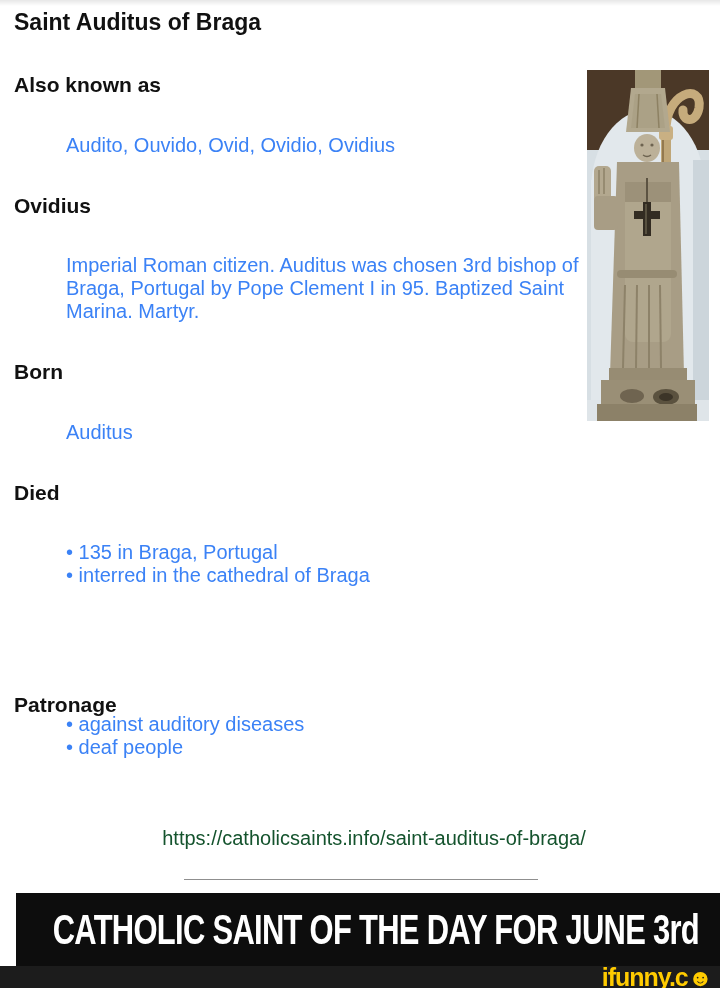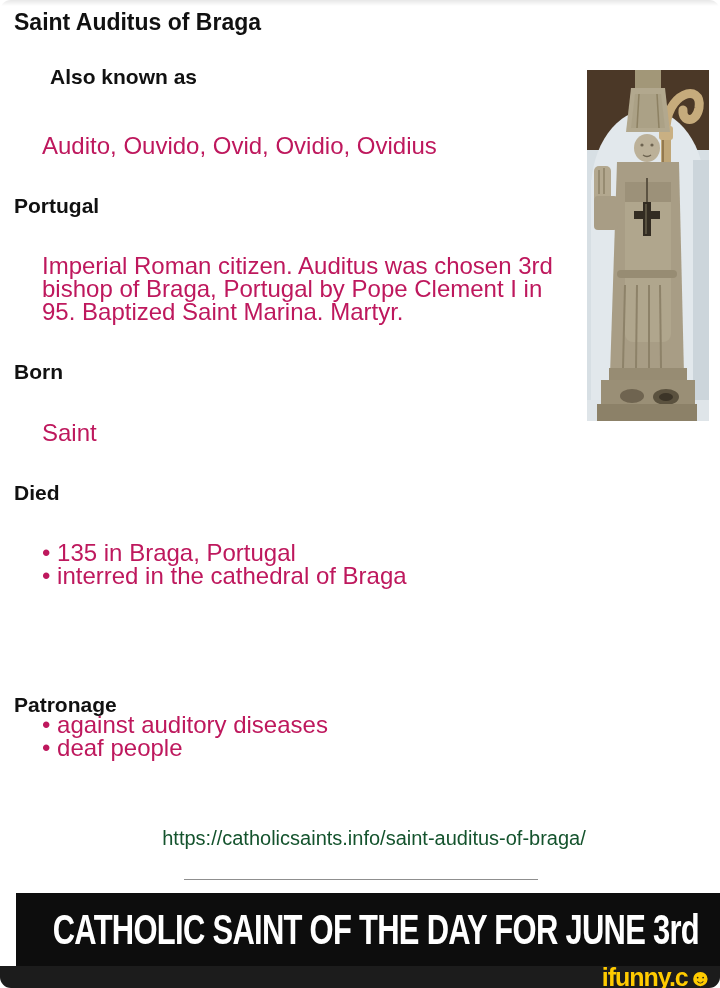--- a/index.html
+++ b/index.html
@@ -1,26 +1,26 @@
 <!DOCTYPE html>
 <html><head>
 <meta charset="utf-8">
 <style>
   html,body{margin:0;padding:0;background:#ffffff;}
   .page{
     position:relative;width:720px;height:988px;background:#ffffff;
     font-family:"Liberation Sans","DejaVu Sans",sans-serif;
-    color:#1d1d1d;overflow:hidden;border-radius:11px;
+    color:#1d1d1d;overflow:hidden;
   }
   .abs{position:absolute;}
   .top-strip{left:0;top:0;width:720px;height:6px;
     background:linear-gradient(#e7e7e7,#ffffff);}
   .page-title{left:14px;top:9px;font-size:23px;font-weight:bold;color:#111;}
   .sec-heading{left:14px;font-size:21px;font-weight:bold;color:#111;}
-  .body-text{font-size:24px;color:#be185d;line-height:23px;}
+  .body-text{font-size:20px;color:#3b82f6;line-height:23px;margin-left:24px;}
   .indent{left:42px;}
   .para{width:528px;}
   .list{display:block;}
   .list div{line-height:23px;}
   .wide-list{width:668px;}
   .site-link{
     left:28px;width:692px;text-align:center;top:827px;
     font-size:20px;color:#14532d;text-decoration:none;cursor:pointer;
   }
   .divider{left:184px;top:879px;width:354px;height:1px;background:#8f8f8f;}
@@ -45,28 +45,28 @@
 </style>
 </head>
 <body>
 
 <div class="page">
 
   <div class="abs top-strip"></div>
 
   <div class="abs page-title">Saint Auditus of Braga</div>
 
-  <div class="abs sec-heading" style="top:65px;margin-left:36px;">Also known as</div>
+  <div class="abs sec-heading" style="top:73px;">Also known as</div>
   <div class="abs body-text indent" style="top:134px;">Audito, Ouvido, Ovid, Ovidio, Ovidius</div>
 
-  <div class="abs sec-heading" style="top:194px;">Portugal</div>
+  <div class="abs sec-heading" style="top:194px;">Ovidius</div>
   <div class="abs body-text indent para" style="top:254px;">Imperial Roman citizen. Auditus was chosen 3rd bishop of Braga, Portugal by Pope Clement I in 95. Baptized Saint Marina. Martyr.</div>
 
   <div class="abs sec-heading" style="top:360px;">Born</div>
-  <div class="abs body-text indent" style="top:421px;">Saint</div>
+  <div class="abs body-text indent" style="top:421px;">Auditus</div>
 
   <div class="abs sec-heading" style="top:481px;">Died</div>
   <div class="abs body-text indent list wide-list" style="top:541px;">
     <div>• 135 in Braga, Portugal</div>
     <div>• interred in the cathedral of Braga</div>
   </div>
 
   <div class="abs sec-heading" style="top:693px;text-align:center;">Patronage</div>
   <div class="abs body-text indent list" style="top:713px;">
     <div>• against auditory diseases</div>

